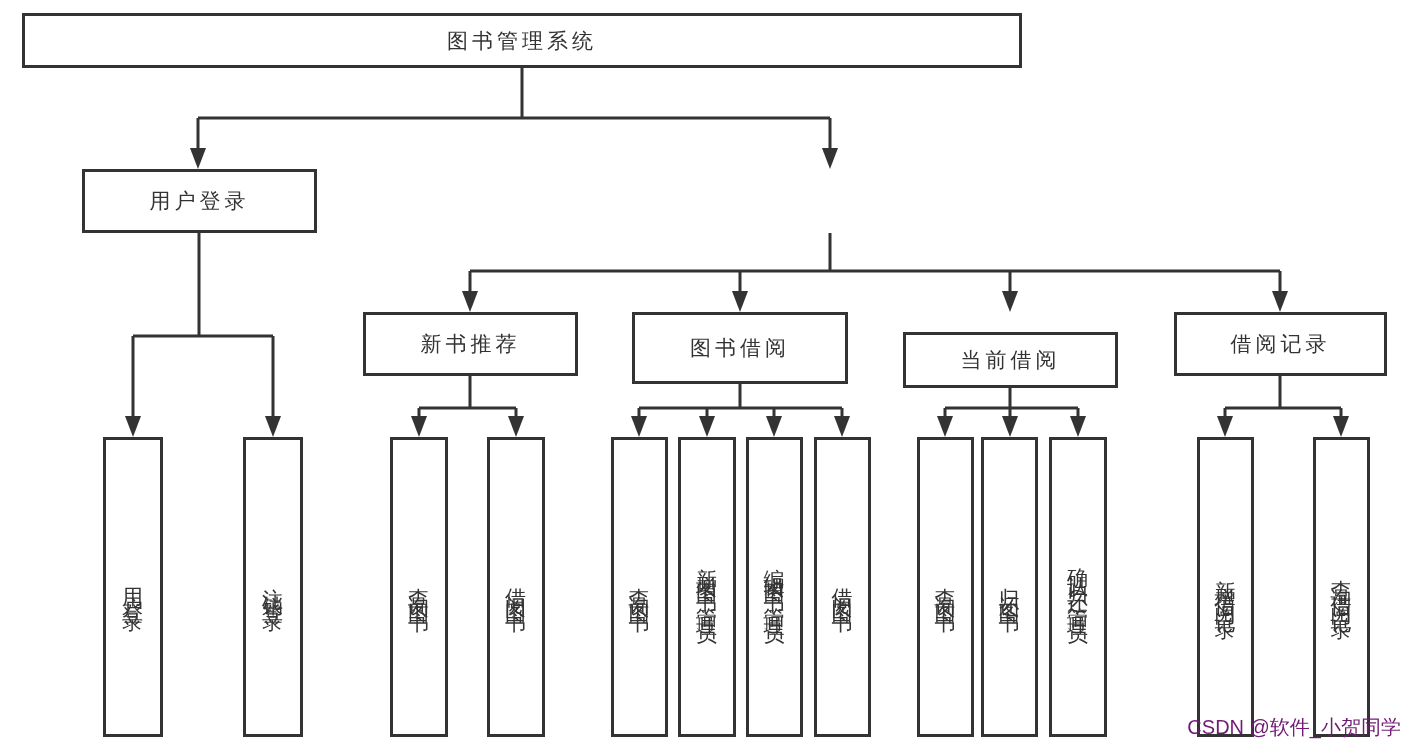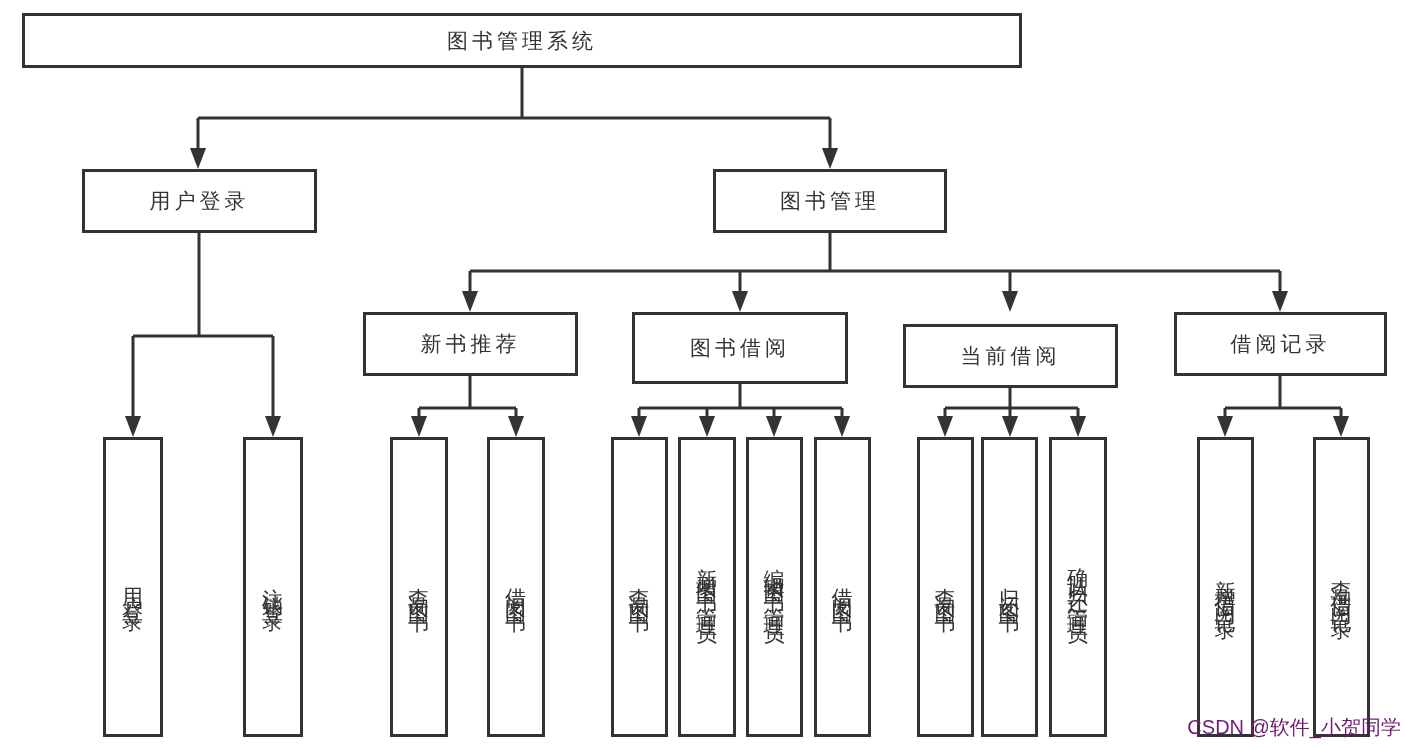--- a/index.html
+++ b/index.html
@@ -66,31 +66,28 @@
     </g>
   </svg>
 
   <div class="box" style="left:22px;top:13px;width:1000px;height:55px">
     <span class="hlabel">图书管理系统</span>
   </div>
 
   <div class="box" style="left:82px;top:169px;width:235px;height:64px">
     <span class="hlabel">用户登录</span>
   </div>
-  <div class="box" style="left:713px;top:169px;width:234px;height:64px">
-    <span class="hlabel">图书管理</span>
-  </div>
 
   <div class="box" style="left:363px;top:312px;width:215px;height:64px">
     <span class="hlabel">新书推荐</span>
   </div>
   <div class="box" style="left:632px;top:312px;width:216px;height:72px">
     <span class="hlabel">图书借阅</span>
   </div>
-  <div class="box" style="left:903px;top:324px;width:215px;height:64px">
+  <div class="box" style="left:903px;top:332px;width:215px;height:56px">
     <span class="hlabel">当前借阅</span>
   </div>
   <div class="box" style="left:1174px;top:312px;width:213px;height:64px">
     <span class="hlabel">借阅记录</span>
   </div>
 
   <div class="box" style="left:103px;top:437px;width:60px;height:300px">
     <span class="vlabel">用户登录</span>
   </div>
   <div class="box" style="left:243px;top:437px;width:60px;height:300px">

